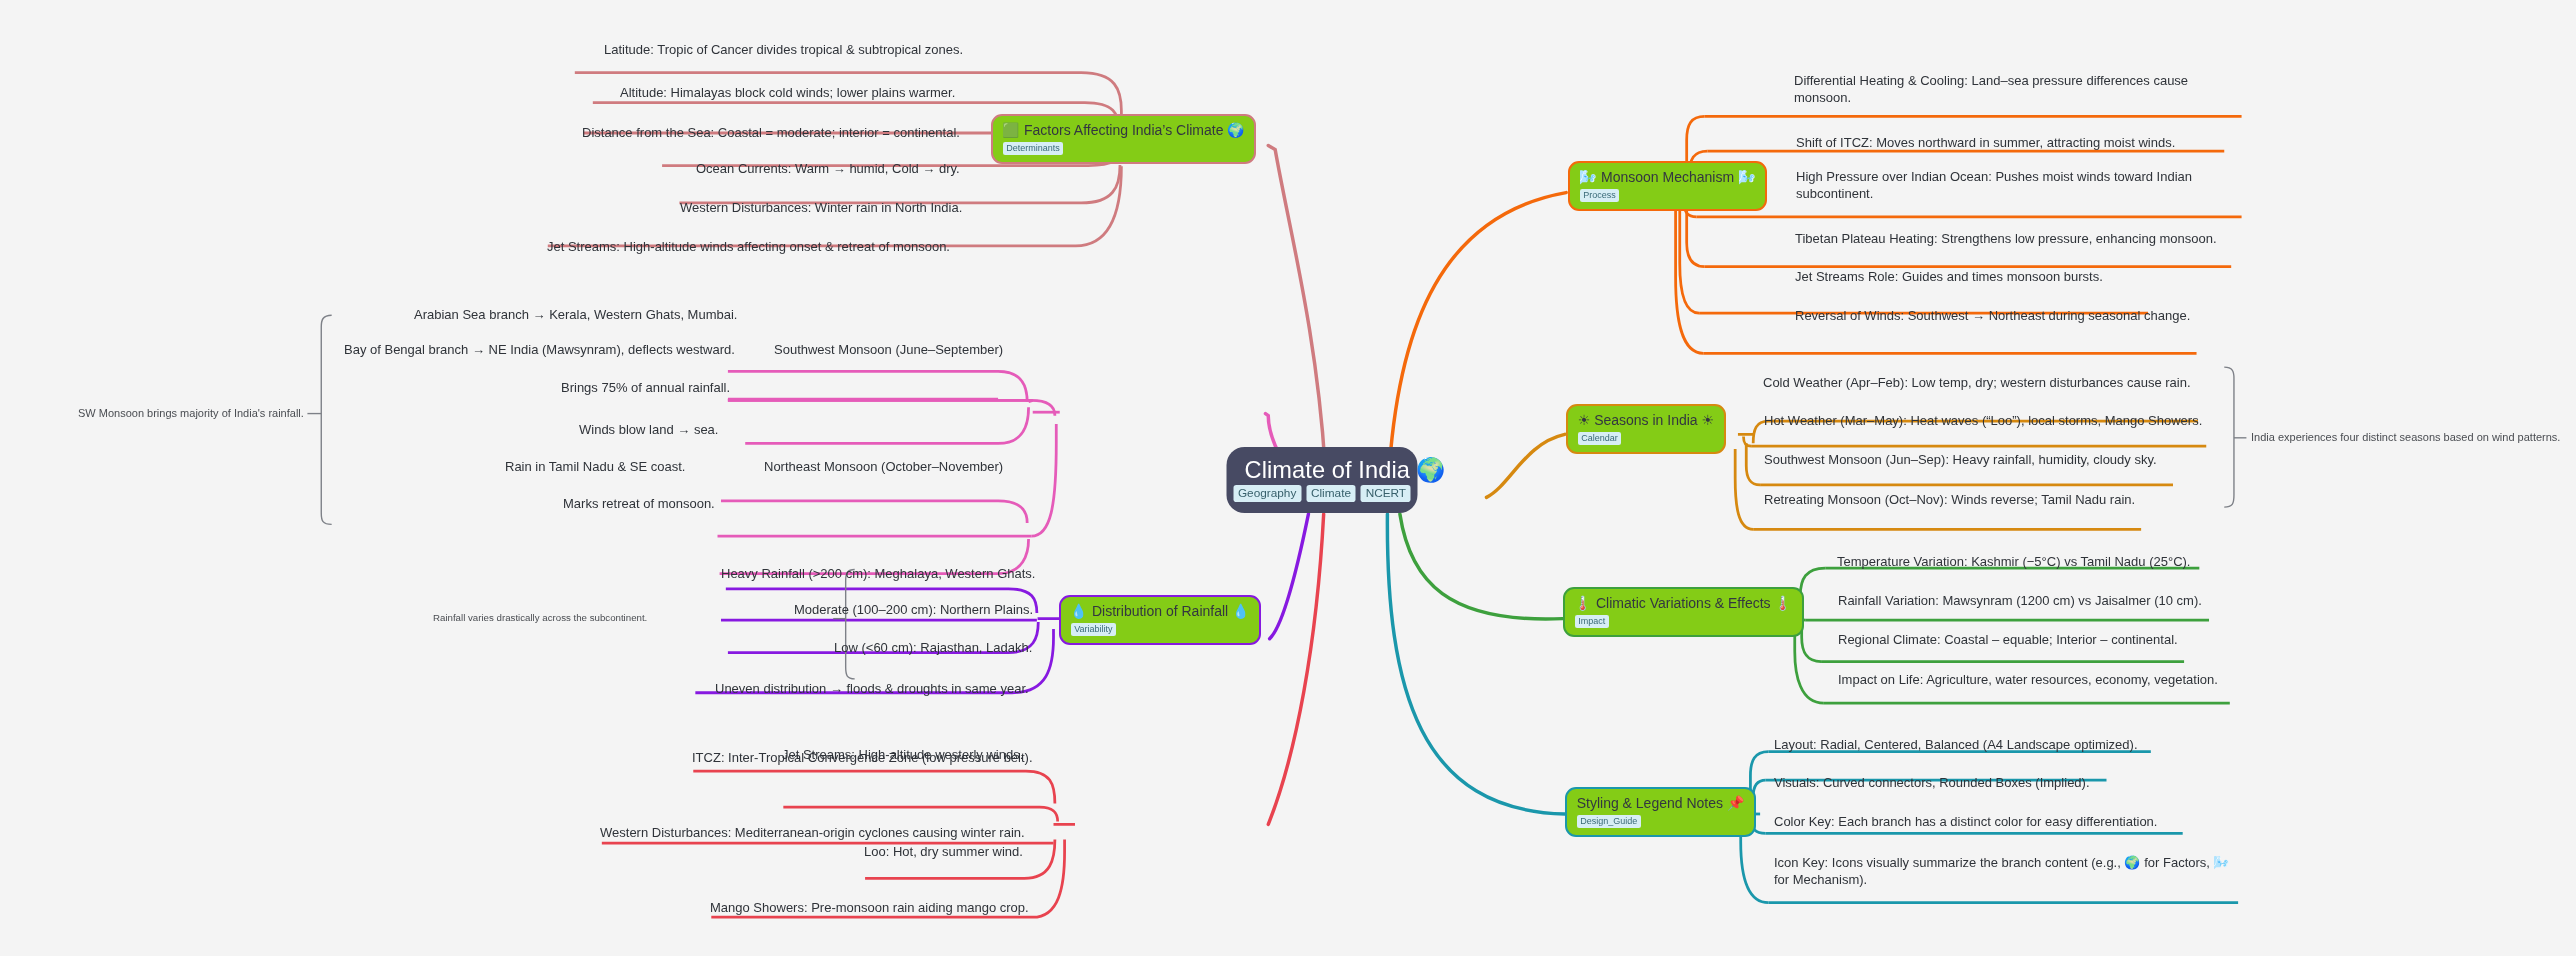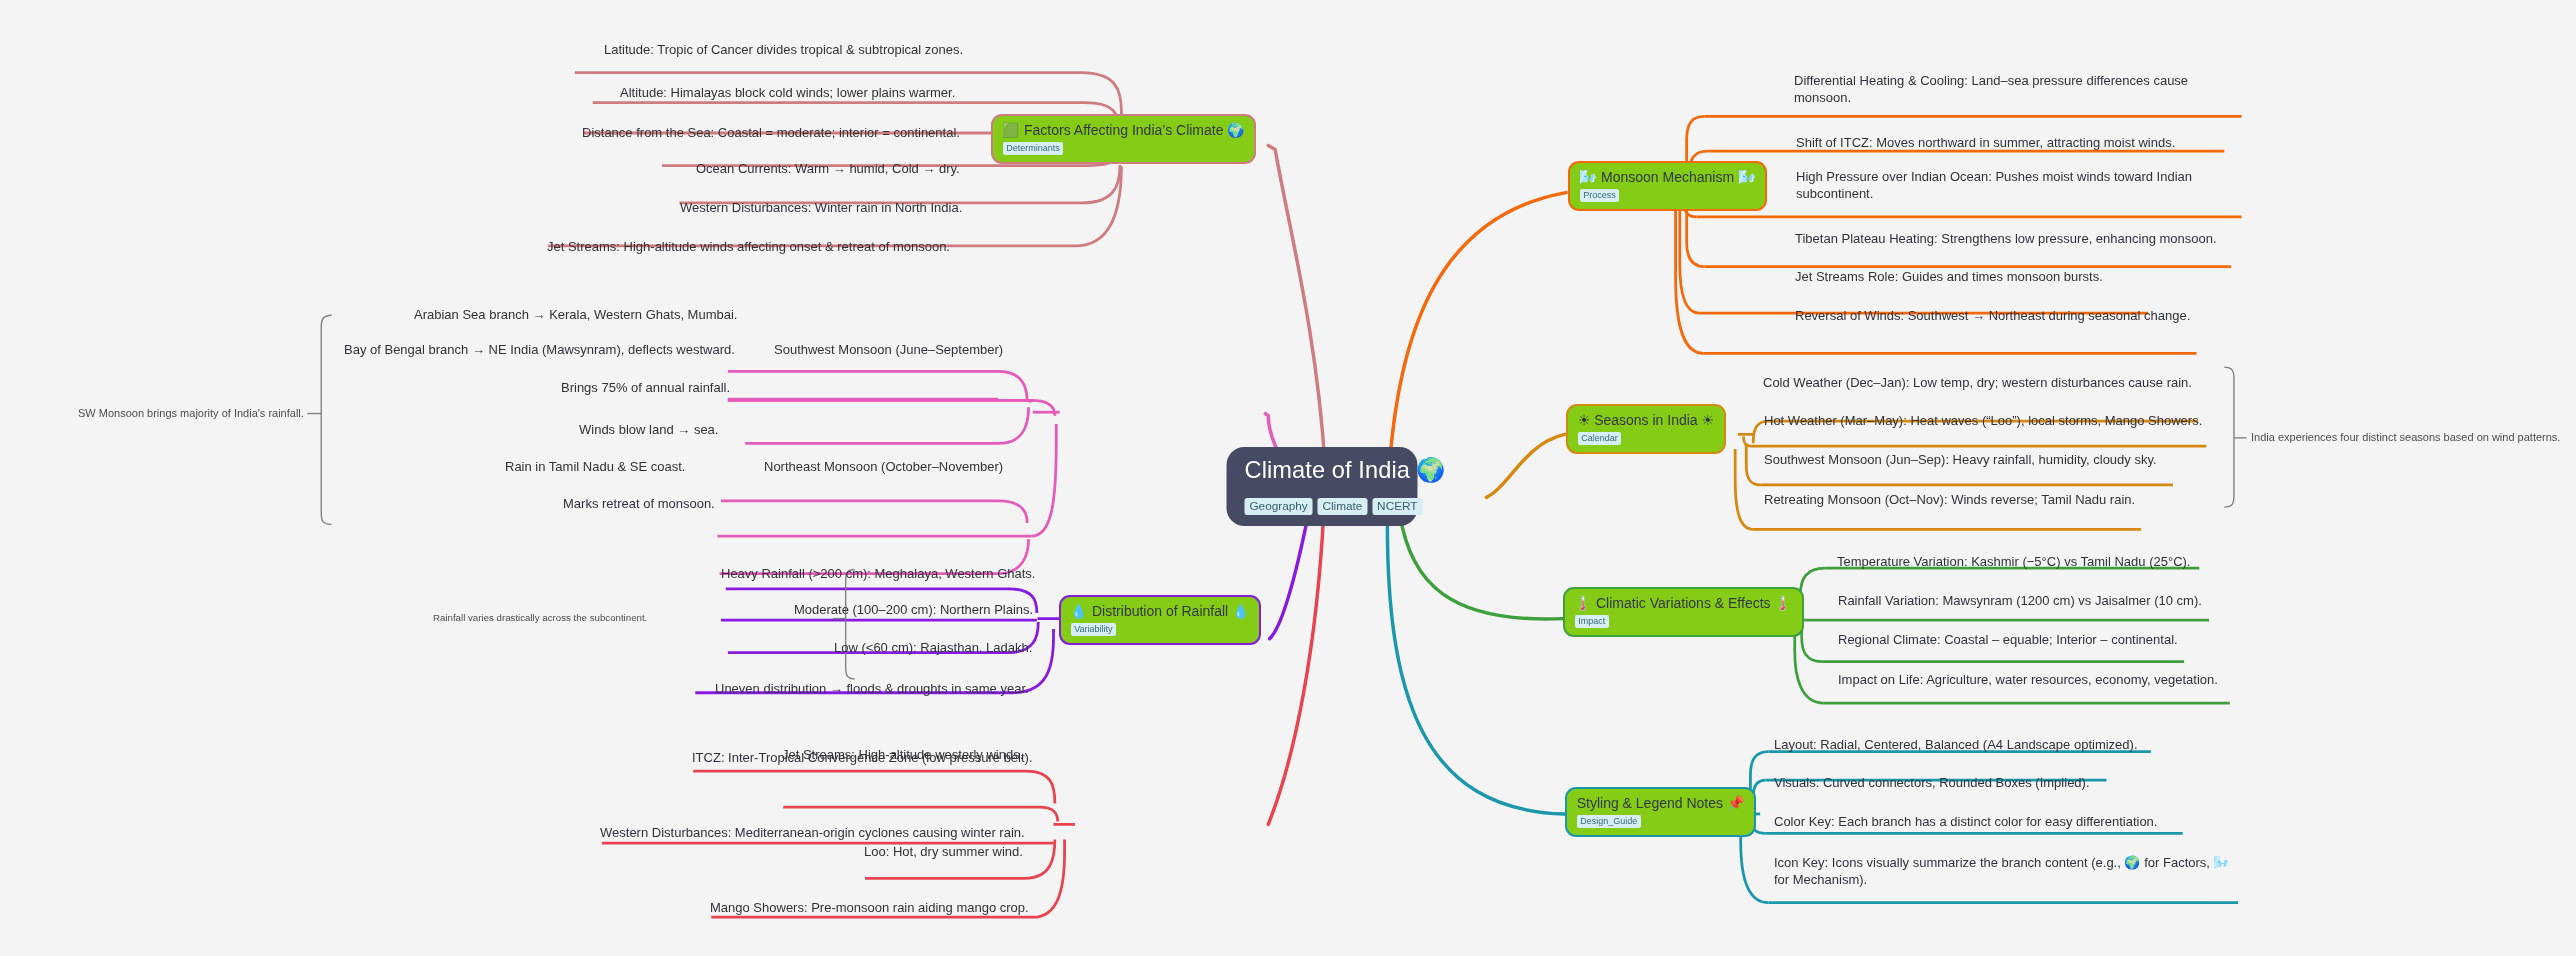--- a/index.html
+++ b/index.html
@@ -23,21 +23,21 @@
     box-sizing:border-box;
     z-index:40;
   }
   .root-title{
     color:#ffffff;
     font-size:23.6px;
     letter-spacing:0.1px;
     white-space:nowrap;
     line-height:1.15;
   }
-  .root-tags{margin-top:14px;display:flex;gap:4.9px;justify-content:space-between;}
+  .root-tags{margin-top:1px;display:flex;gap:4.9px;justify-content:center;}
   .root-tag{
     background:#d7eef5;color:#37606b;
     font-size:11.8px;border-radius:2.8px;padding:1.4px 4.9px 2.1px 4.9px;
     white-space:nowrap;
   }
 
   
   .branch-node{
     position:absolute;
     background:#84cc16;
@@ -248,21 +248,21 @@
   <div class="leaf nowrap" style="left:1796px;top:135px;">Shift of ITCZ: Moves northward in summer, attracting moist winds.</div>
   <div class="leaf" style="left:1796px;top:169px;width:430px;">High Pressure over Indian Ocean: Pushes moist winds toward Indian subcontinent.</div>
   <div class="leaf nowrap" style="left:1795px;top:231px;">Tibetan Plateau Heating: Strengthens low pressure, enhancing monsoon.</div>
   <div class="leaf nowrap" style="left:1795px;top:269px;">Jet Streams Role: Guides and times monsoon bursts.</div>
   <div class="leaf nowrap" style="left:1795px;top:308px;">Reversal of Winds: Southwest → Northeast during seasonal change.</div>
 
   <div class="branch-node" style="left:1566px;top:404px;border-color:#d68910;">
     <div class="branch-title">☀ Seasons in India ☀</div>
     <div class="branch-tag">Calendar</div>
   </div>
-  <div class="leaf nowrap" style="left:1763px;top:375px;">Cold Weather (Dec–Jan): Low temp, dry; western disturbances cause rain.</div>
+  <div class="leaf nowrap" style="left:1763px;top:375px;">Cold Weather (Apr–Feb): Low temp, dry; western disturbances cause rain.</div>
   <div class="leaf nowrap" style="left:1764px;top:413px;">Hot Weather (Mar–May): Heat waves (“Loo”), local storms, Mango Showers.</div>
   <div class="leaf nowrap" style="left:1764px;top:452px;">Southwest Monsoon (Jun–Sep): Heavy rainfall, humidity, cloudy sky.</div>
   <div class="leaf nowrap" style="left:1764px;top:492px;">Retreating Monsoon (Oct–Nov): Winds reverse; Tamil Nadu rain.</div>
   <div class="note" style="left:2251px;top:431px;">India experiences four distinct seasons based on wind patterns.</div>
 
   <div class="branch-node" style="left:1563px;top:587px;border-color:#3da03d;">
     <div class="branch-title">🌡️ Climatic Variations &amp; Effects 🌡️</div>
     <div class="branch-tag">Impact</div>
   </div>
   <div class="leaf nowrap" style="left:1837px;top:554px;">Temperature Variation: Kashmir (−5°C) vs Tamil Nadu (25°C).</div>

